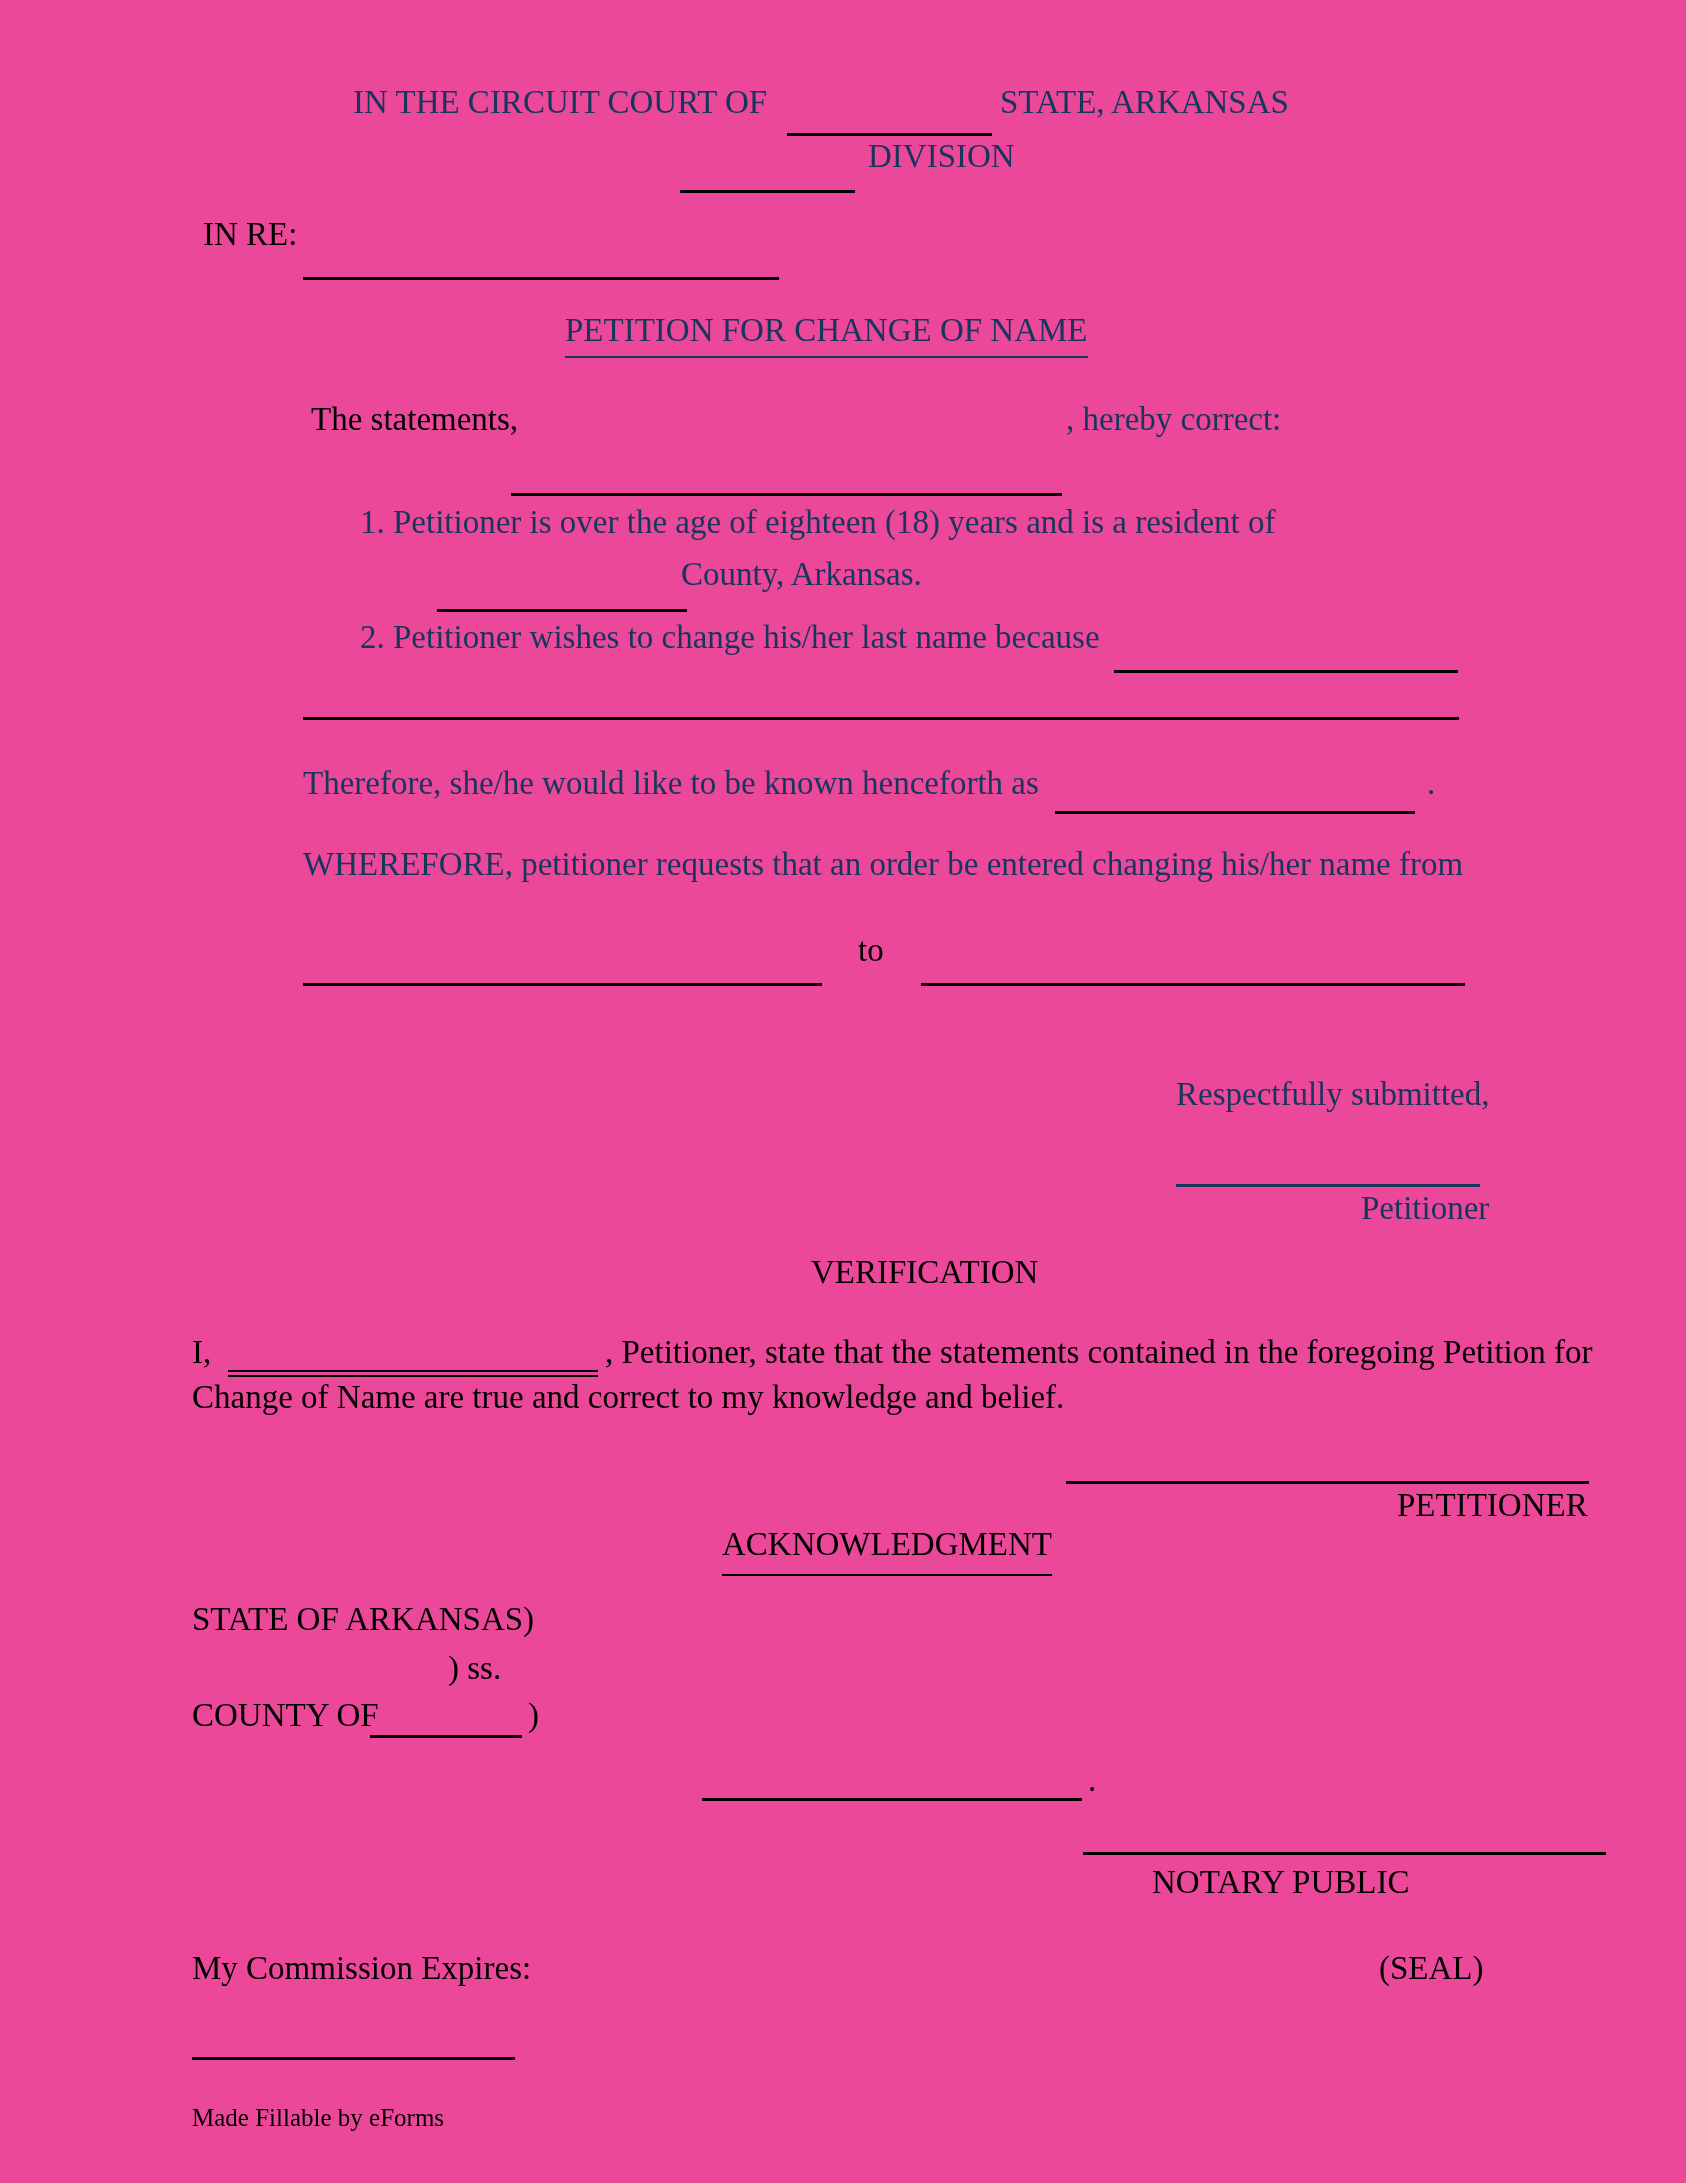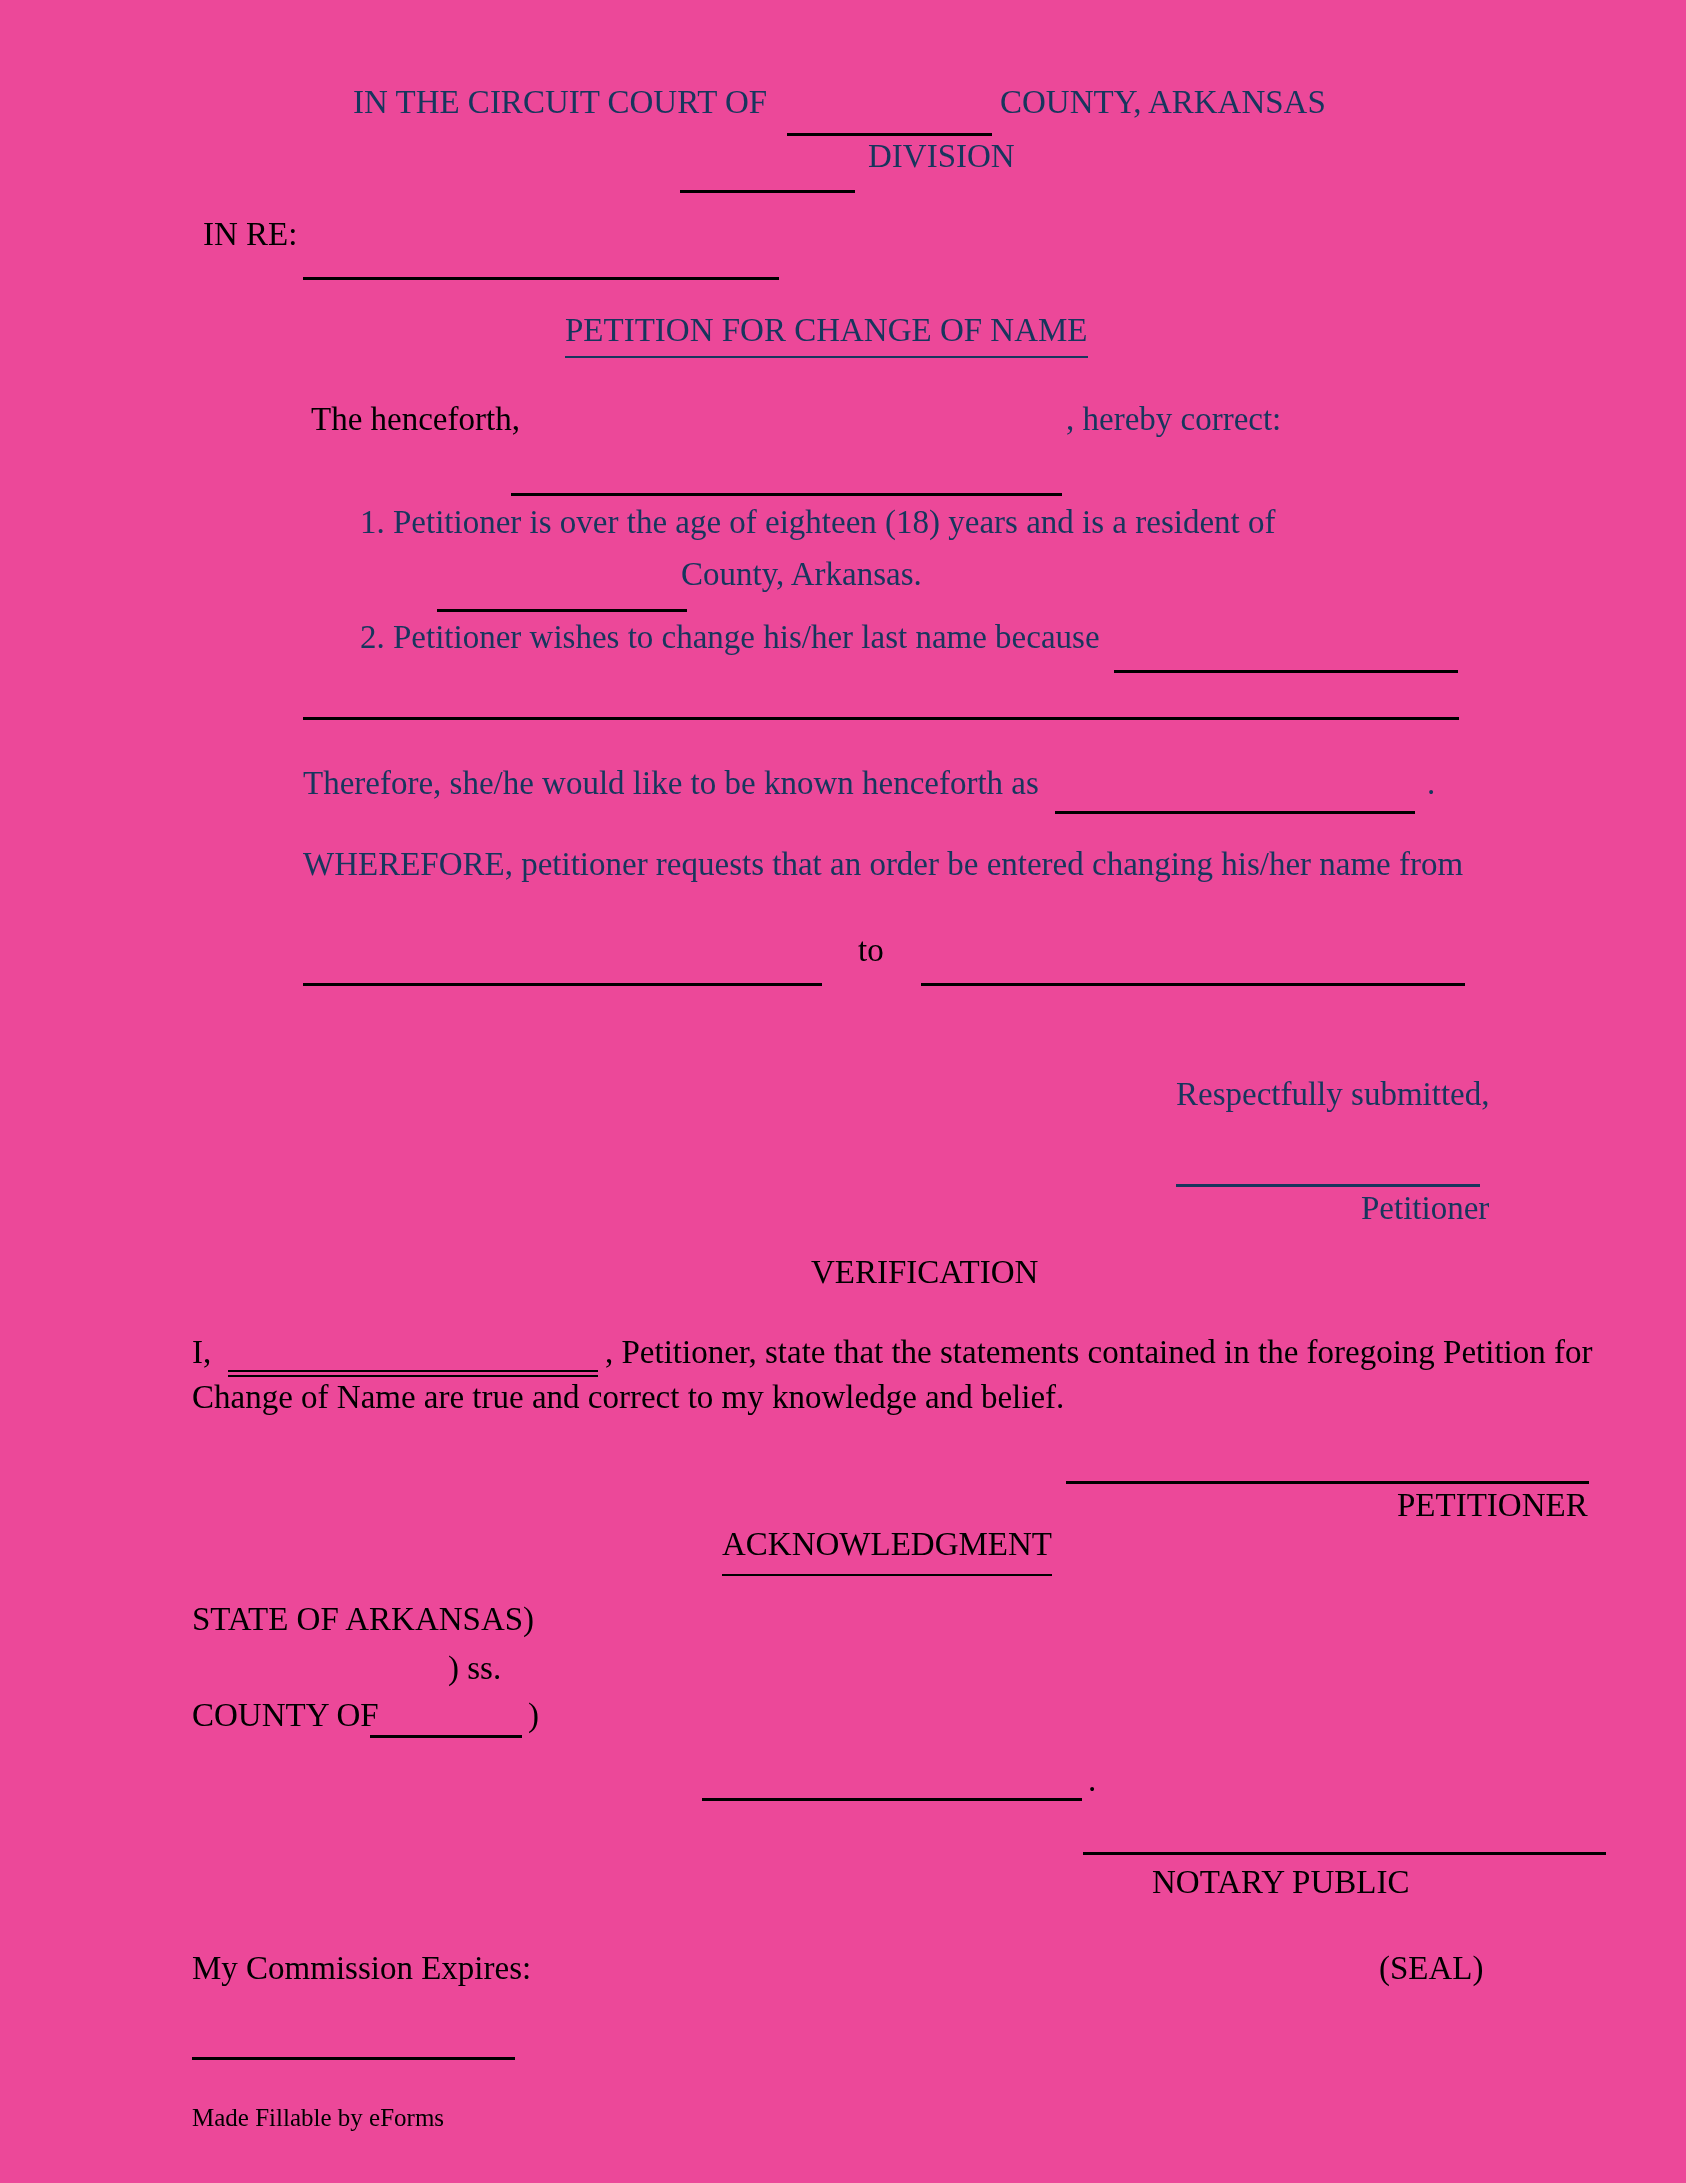--- a/index.html
+++ b/index.html
@@ -37,31 +37,31 @@
   .blank.navy-line { border-bottom: 3.3px solid #17365d; }
   .blank.double { border-bottom: 7.3px double #000000; }
 </style>
 </head>
 <body>
 
 <div class="page">
 
   <span class="t navy" style="left:353px; top:83px;">IN THE CIRCUIT COURT OF</span>
   <div class="blank" style="left:787px; top:106px; width:205px;"></div>
-  <span class="t navy" style="left:1000px; top:83px;">COUNTY, ARKANSAS</span>
+  <span class="t navy" style="left:1000px; top:83px;">STATE, ARKANSAS</span>
 
   <div class="blank" style="left:680px; top:163px; width:175px;"></div>
   <span class="t navy" style="left:868px; top:137px;">DIVISION</span>
 
   <span class="t" style="left:203px; top:215px;">IN RE:</span>
   <div class="blank" style="left:303px; top:250px; width:476px;"></div>
 
   <span class="t navy underlined-navy" style="left:565px; top:311px;">PETITION FOR CHANGE OF NAME</span>
 
-  <span class="t" style="left:311px; top:400px;">The henceforth,</span>
+  <span class="t" style="left:311px; top:400px;">The statements,</span>
   <span class="t navy" style="left:1066px; top:400px;">, hereby correct:</span>
   <div class="blank" style="left:511px; top:466px; width:551px;"></div>
 
   <span class="t navy" style="left:360px; top:503px;">1. Petitioner is over the age of eighteen (18) years and is a resident of</span>
   <span class="t navy" style="left:681px; top:555px;">County, Arkansas.</span>
   <div class="blank" style="left:437px; top:582px; width:250px;"></div>
 
   <span class="t navy" style="left:360px; top:618px;">2. Petitioner wishes to change his/her last name because</span>
   <div class="blank" style="left:1114px; top:643px; width:344px;"></div>
   <div class="blank" style="left:303px; top:690px; width:1156px;"></div>

